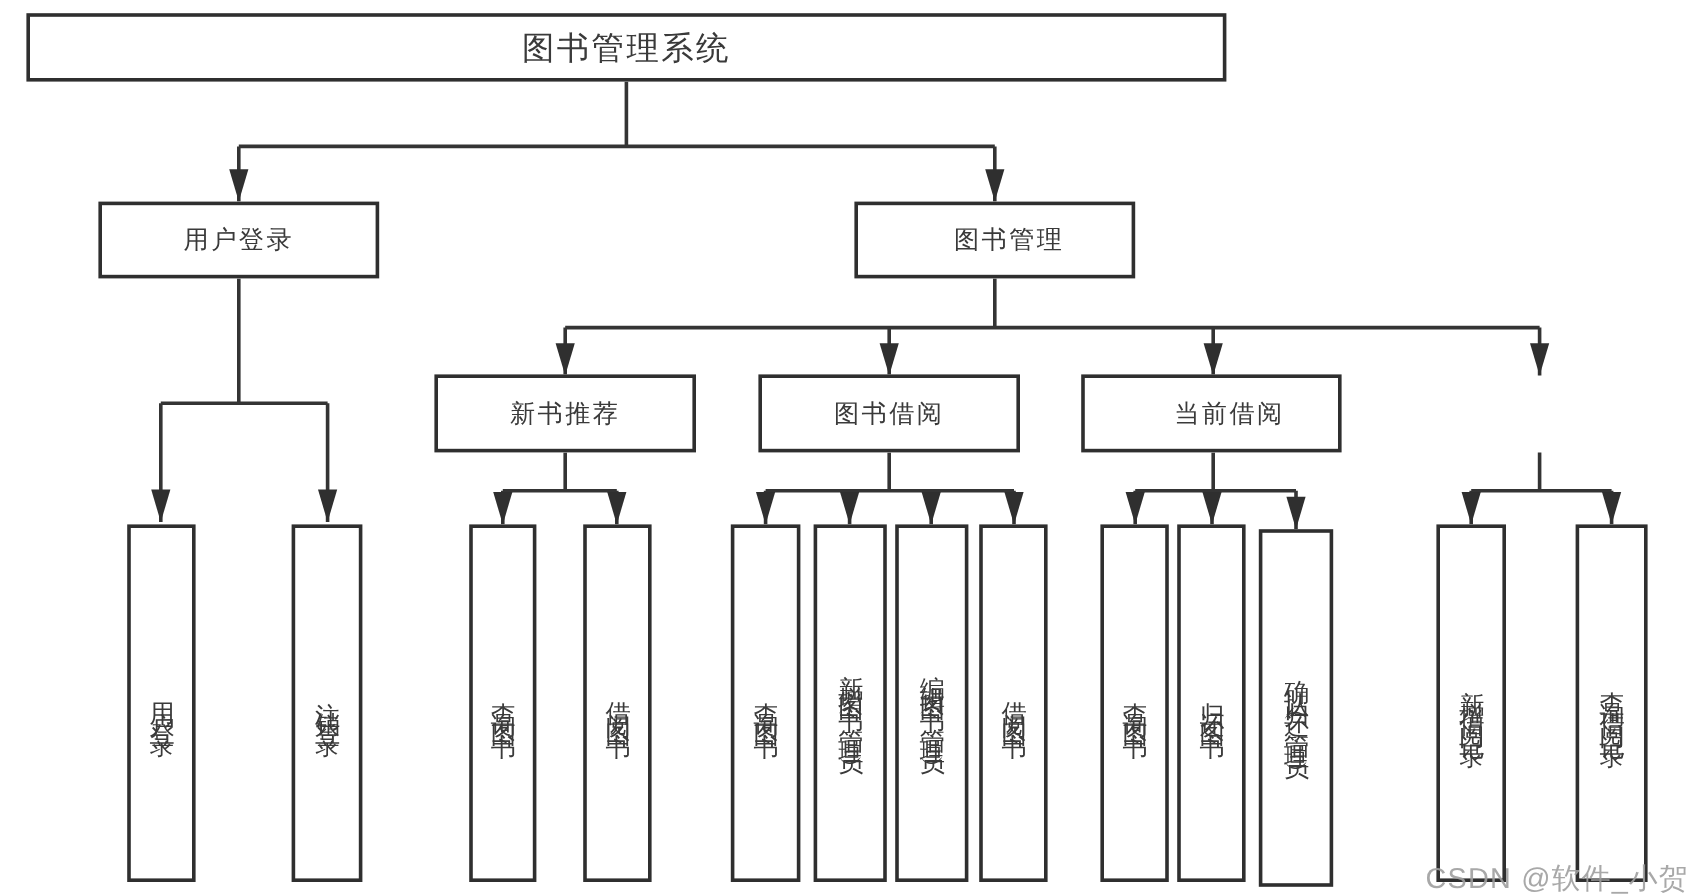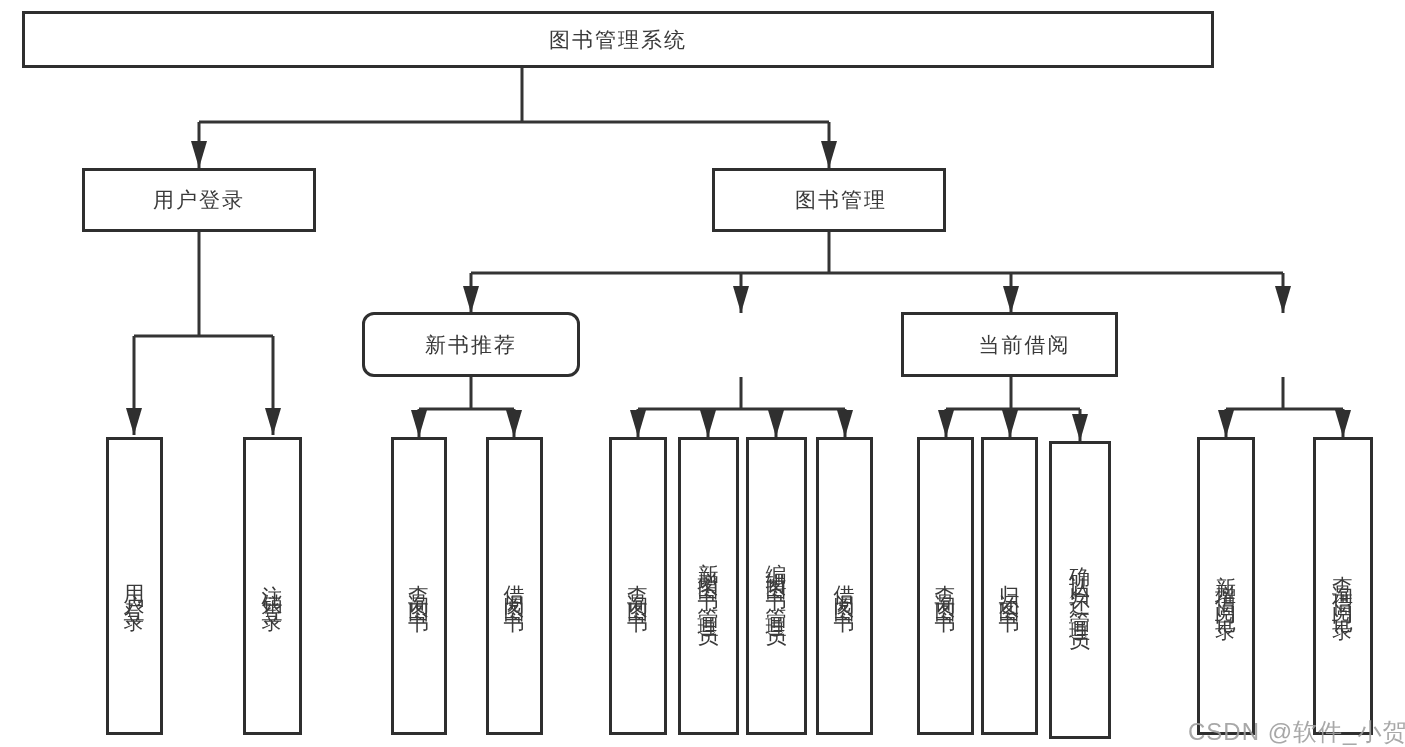--- a/index.html
+++ b/index.html
@@ -5,21 +5,21 @@
   html,body{margin:0;padding:0;background:#ffffff;}
   .stage{
     position:relative;width:1405px;height:747px;background:#ffffff;
     font-family:"Liberation Sans",sans-serif;color:#3a3a3a;overflow:hidden;
   }
   .wires{position:absolute;left:0;top:0;z-index:1;}
   .box{
     position:absolute;z-index:2;background:#ffffff;border:3px solid #2f2f2f;
     display:flex;align-items:center;justify-content:center;box-sizing:border-box;
   }
-  .root{left:22px;top:11px;width:1192px;height:57px;font-size:21px;letter-spacing:2px;}
+  .root{left:22px;top:11px;width:1000px;height:57px;font-size:27px;letter-spacing:2px;}
   .l2{top:168px;height:64px;font-size:21px;letter-spacing:2px;}
   .l3{top:312px;height:65px;font-size:21px;letter-spacing:2px;}
   .leaf{top:437px;height:298px;font-size:21px;}
   .leaf span{writing-mode:vertical-rl;letter-spacing:9px;line-height:1;}
   .watermark{
     position:absolute;z-index:3;left:1188px;top:716px;font-size:24px;
     color:rgba(158,158,158,0.9);white-space:nowrap;letter-spacing:1px;
   }
 </style>
 </head>
@@ -67,22 +67,25 @@
     <span>图书管理系统</span>
   </div>
 
   <div class="box l2" style="left:82px;width:234px;">
     <span>用户登录</span>
   </div>
   <div class="box l2" style="left:712px;width:234px;padding-left:24px;">
     <span>图书管理</span>
   </div>
 
-  <div class="box l3" style="left:362px;width:218px;border-radius:12px;">
+  <div class="box l3" style="left:362px;width:218px;">
     <span>新书推荐</span>
+  </div>
+  <div class="box l3" style="left:632px;width:218px;">
+    <span>图书借阅</span>
   </div>
   <div class="box l3" style="left:901px;width:217px;padding-left:30px;">
     <span>当前借阅</span>
   </div>
 
   <div class="box leaf" style="left:106px;width:57px;">
     <span>用户登录</span>
   </div>
   <div class="box leaf" style="left:243px;width:59px;">
     <span>注销登录</span>

